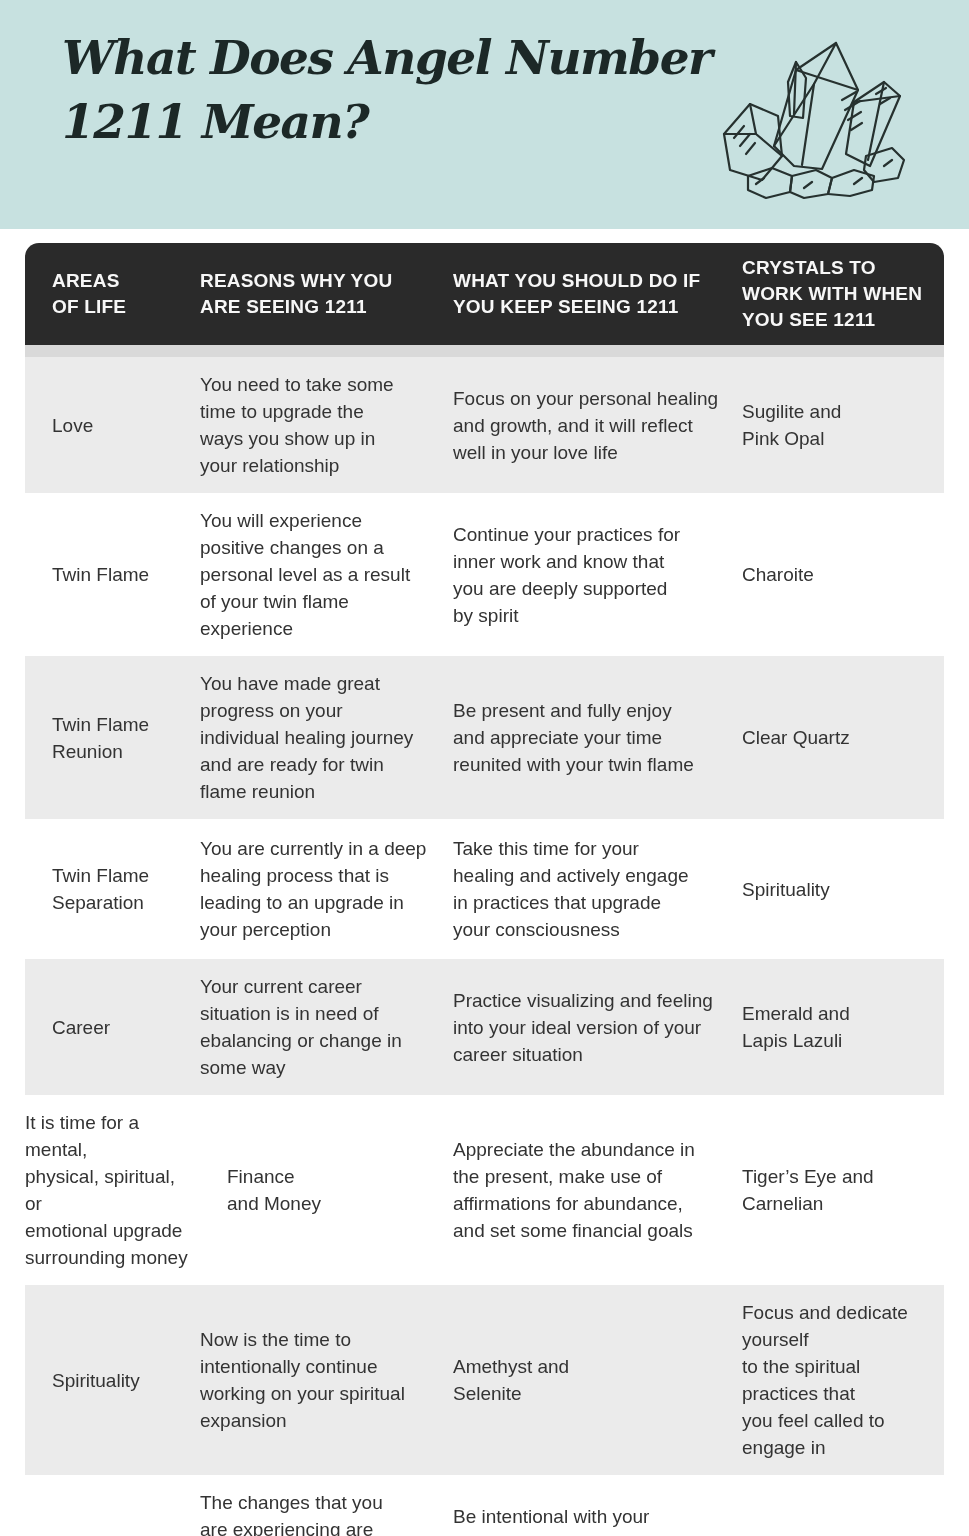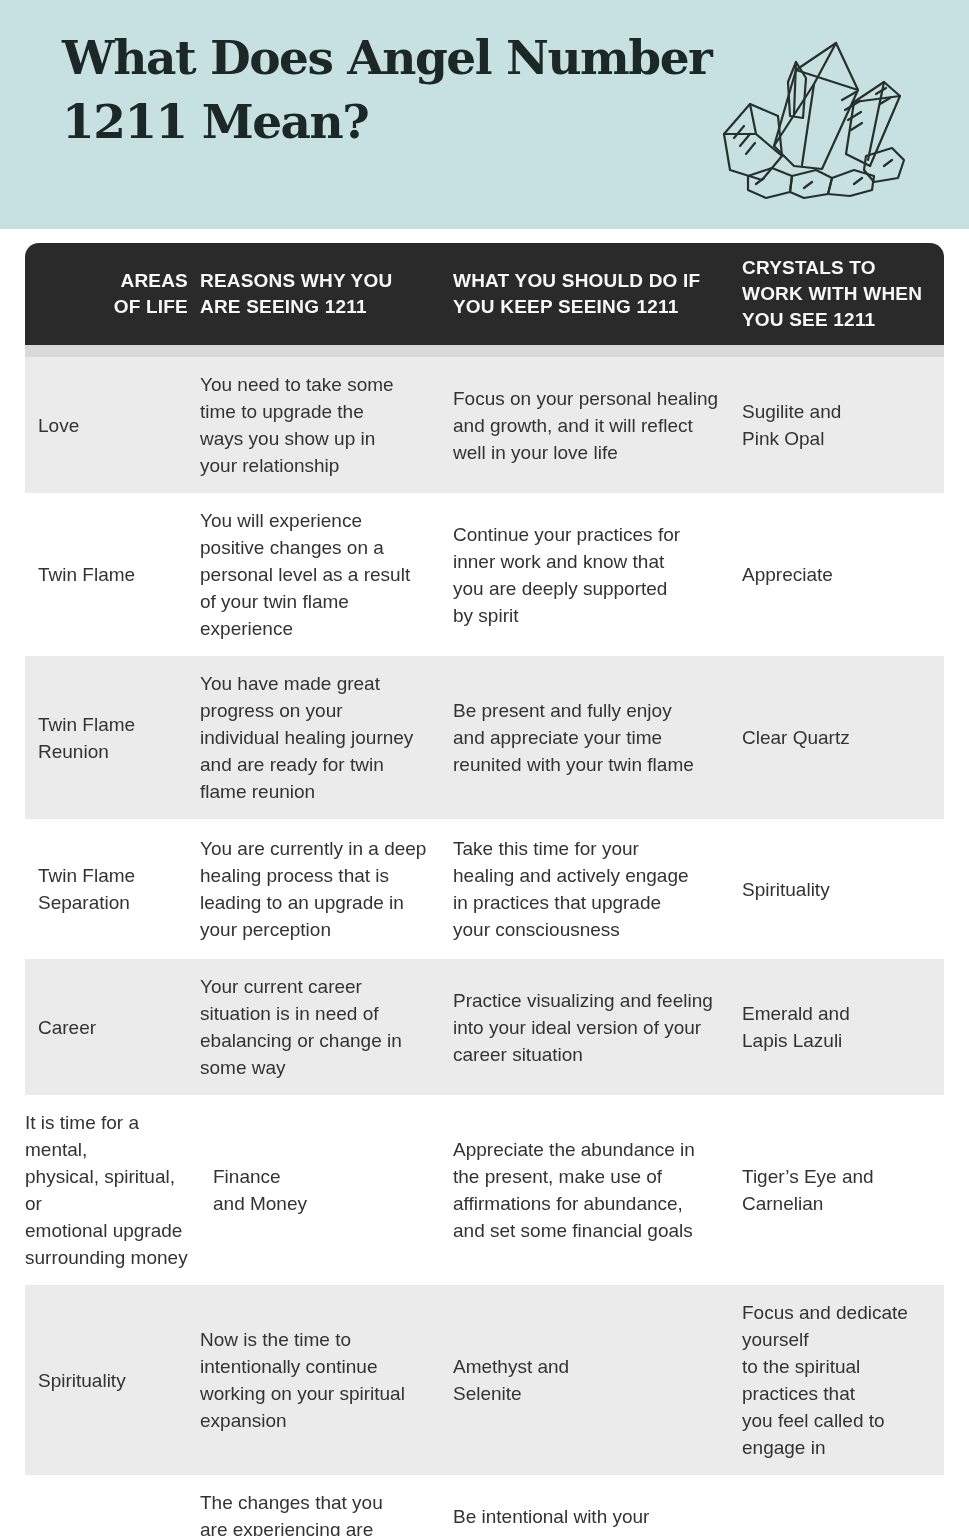--- a/index.html
+++ b/index.html
@@ -16,55 +16,55 @@
   html,body{margin:0;padding:0;background:#ffffff;}
   .page{
     width:969px;height:1536px;margin:0 auto;overflow:hidden;
     font-family:"Liberation Sans",sans-serif;background:#ffffff;position:relative;
   }
   
   .hero{height:229px;background:var(--hero_bg);position:relative;}
   .hero-title{
     position:absolute;left:62px;top:26px;margin:0;
     font-family:"DejaVu Serif","Liberation Serif",serif;
-    font-weight:700;
+    font-style:italic;font-weight:700;
     font-size:47px;line-height:64px;letter-spacing:-1.5px;
     color:var(--title_color);white-space:pre-line;
   }
   .crystal{position:absolute;left:708px;top:38px;width:204px;height:168px;}
   
   .hero-gap{height:14px;background:#fff;}
   .table{margin:0 25px;width:919px;}
   .thead{
     background:var(--thead_bg);border-radius:14px 14px 0 0;
     display:grid;grid-template-columns:175px 253px 289px 1fr;
     align-items:center;height:102px;
     color:#f7f7f7;font-weight:700;font-size:19px;line-height:26px;
     letter-spacing:0.2px;
   }
   .thead .hcell{white-space:pre-line;padding-right:12px;}
-  .thead .hcell:first-child{padding-left:27px;text-align:right;}
+  .thead .hcell:first-child{padding-left:27px;}
   .strip{height:12px;background:var(--strip);}
   .row{
     display:grid;grid-template-columns:175px 253px 289px 1fr;
     align-items:center;
     font-size:19px;line-height:27px;color:var(--body_text);
     background:var(--row_bg);
   }
   .row.alt{background:var(--row_alt_bg);}
   .rows .row:nth-child(1){min-height:134px;}
   .rows .row:nth-child(2){min-height:153px;}
   .rows .row:nth-child(3){min-height:149px;}
   .rows .row:nth-child(4){min-height:140px;}
   .rows .row:nth-child(5){min-height:130px;}
   .rows .row:nth-child(6){min-height:135px;}
   .rows .row:nth-child(7){min-height:132px;}
   .rows .row:nth-child(8){min-height:157px;}
   .cell{white-space:pre-line;padding:14px 12px 14px 0;}
-  .c-area{padding-left:13px;}
+  .c-area{padding-left:27px;}
   
   .bottom-line{height:2px;background:#d8d8d8;margin:0 25px;}
   .footer-gap{height:6px;background:#fff;}
 </style>
 </head>
 <body>
 
 <div class="page">
 
   <div class="hero">
@@ -139,21 +139,21 @@
         <div class="cell c-area">Twin Flame</div>
         <div class="cell">You will experience
 positive changes on a
 personal level as a result
 of your twin flame
 experience</div>
         <div class="cell">Continue your practices for
 inner work and know that
 you are deeply supported
 by spirit</div>
-        <div class="cell">Appreciate</div>
+        <div class="cell">Charoite</div>
       </div>
 
       <div class="row alt">
         <div class="cell c-area">Twin Flame
 Reunion</div>
         <div class="cell">You have made great
 progress on your
 individual healing journey
 and are ready for twin
 flame reunion</div>

